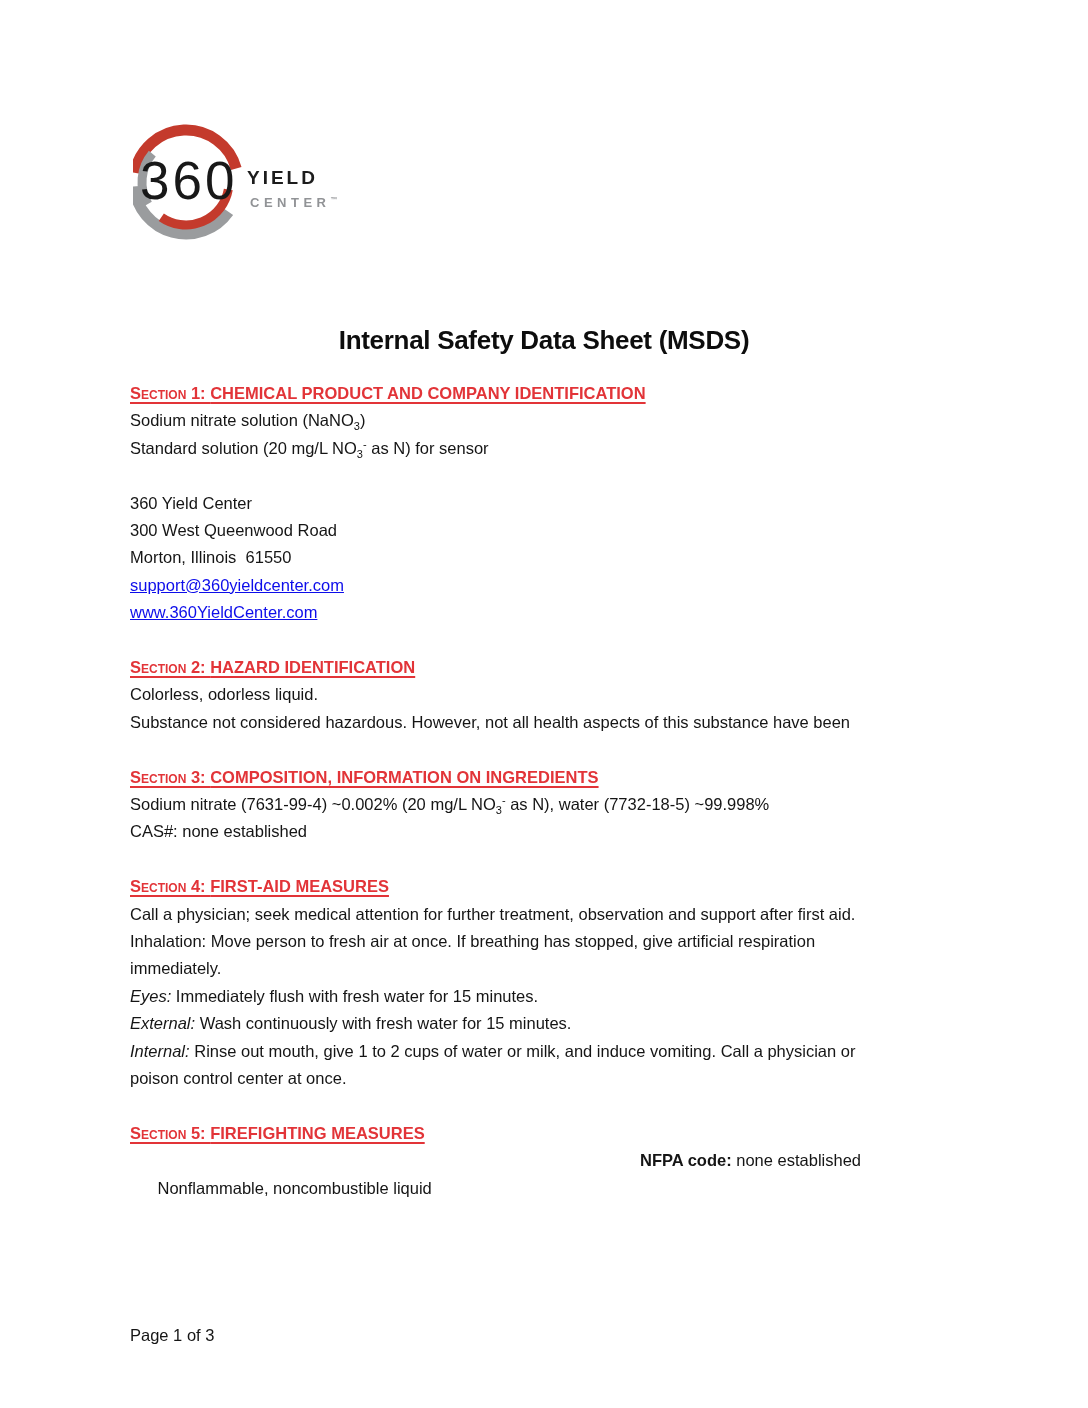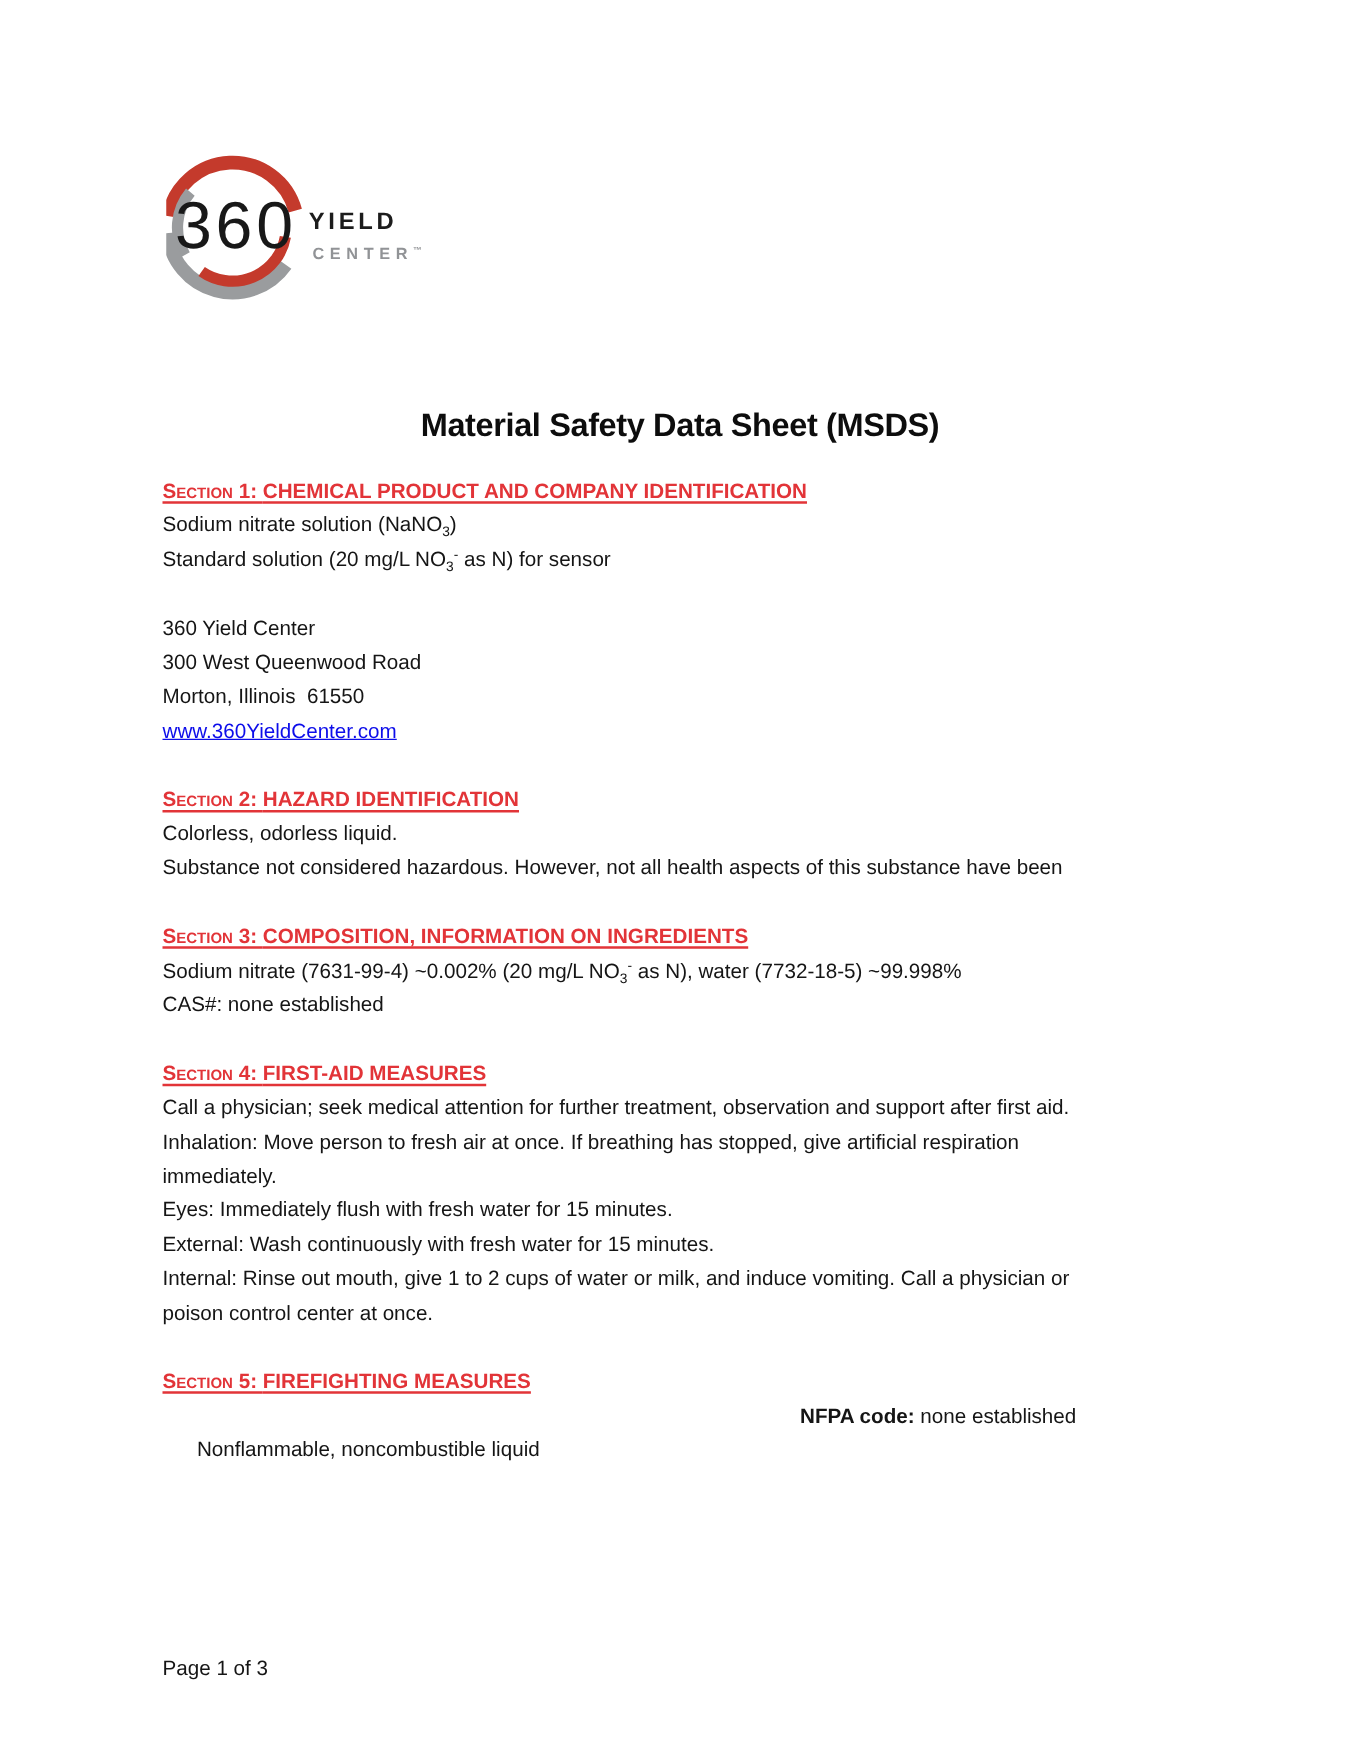--- a/index.html
+++ b/index.html
@@ -47,21 +47,21 @@
   .gap { height: 27.4px; }
   .heading {
     color: #e23438;
     font-weight: bold;
     text-decoration: underline;
     text-decoration-thickness: 1.5px;
     text-underline-offset: 3px;
   }
   .heading .sc { font-variant: small-caps; }
   a.doclink { color: #0d0dea; text-decoration: underline; cursor: pointer; }
-  .ital { }
+  .ital { font-style: italic; }
   sub.chem { font-size: 11px; vertical-align: -4px; line-height: 0; }
   sup.chem { font-size: 11px; vertical-align: 6px; line-height: 0; }
   .nfpa-line { position: relative; }
   .nfpa-block { position: absolute; left: 510px; top: 0; }
   .bold { font-weight: bold; }
 
   
   .footer {
     position: absolute; left: 130px; top: 1322px;
     font-size: 16.5px; line-height: 27.4px;
@@ -81,31 +81,32 @@
 
       <path d="M 1.2 66.5 A 52 52 0 0 0 95.6 91.8" stroke="#9a9c9e" stroke-width="11" fill="none"></path>
 
       <path d="M 28.3 97.2 A 43 43 0 0 0 95.3 69.5" stroke="#c43a2c" stroke-width="9" fill="none"></path>
     </svg>
     <span class="logo-360">360</span>
     <span class="logo-yield">YIELD</span>
     <span class="logo-center"><span>CENTER</span><span class="tm">™</span></span>
   </div>
 
-  <h1 class="title">Material Safety Data Sheet (MSDS)</h1>
+  <h1 class="title">Internal Safety Data Sheet (MSDS)</h1>
 
   <div class="content">
 
     <div class="heading"><span class="sc">Section 1: </span><span>CHEMICAL PRODUCT AND COMPANY IDENTIFICATION</span></div>
     <div class="line"><span>Sodium nitrate solution (NaNO</span><sub class="chem">3</sub><span>)</span></div>
     <div class="line"><span>Standard solution (20 mg/L NO</span><sub class="chem">3</sub><sup class="chem">-</sup><span> as N) for sensor</span></div>
     <div class="gap"></div>
     <div class="line">360 Yield Center</div>
     <div class="line">300 West Queenwood Road</div>
     <div class="line">Morton, Illinois  61550</div>
+    <div class="line"><a class="doclink">support@360yieldcenter.com</a></div>
     <div class="line"><a class="doclink">www.360YieldCenter.com</a></div>
     <div class="gap"></div>
 
     <div class="heading"><span class="sc">Section 2: </span><span>HAZARD IDENTIFICATION</span></div>
     <div class="line">Colorless, odorless liquid.</div>
     <div class="line">Substance not considered hazardous. However, not all health aspects of this substance have been</div>
     <div class="gap"></div>
 
     <div class="heading"><span class="sc">Section 3: </span><span>COMPOSITION, INFORMATION ON INGREDIENTS</span></div>
     <div class="line"><span>Sodium nitrate (7631-99-4) ~0.002% (20 mg/L NO</span><sub class="chem">3</sub><sup class="chem">-</sup><span> as N), water (7732-18-5) ~99.998%</span></div>

